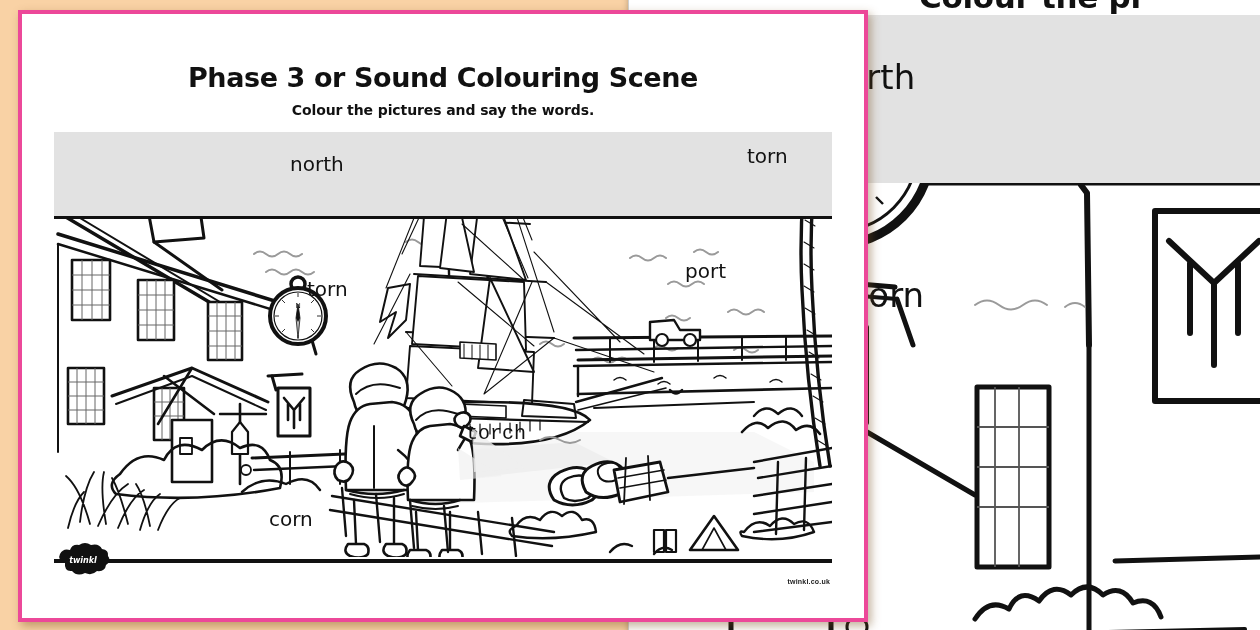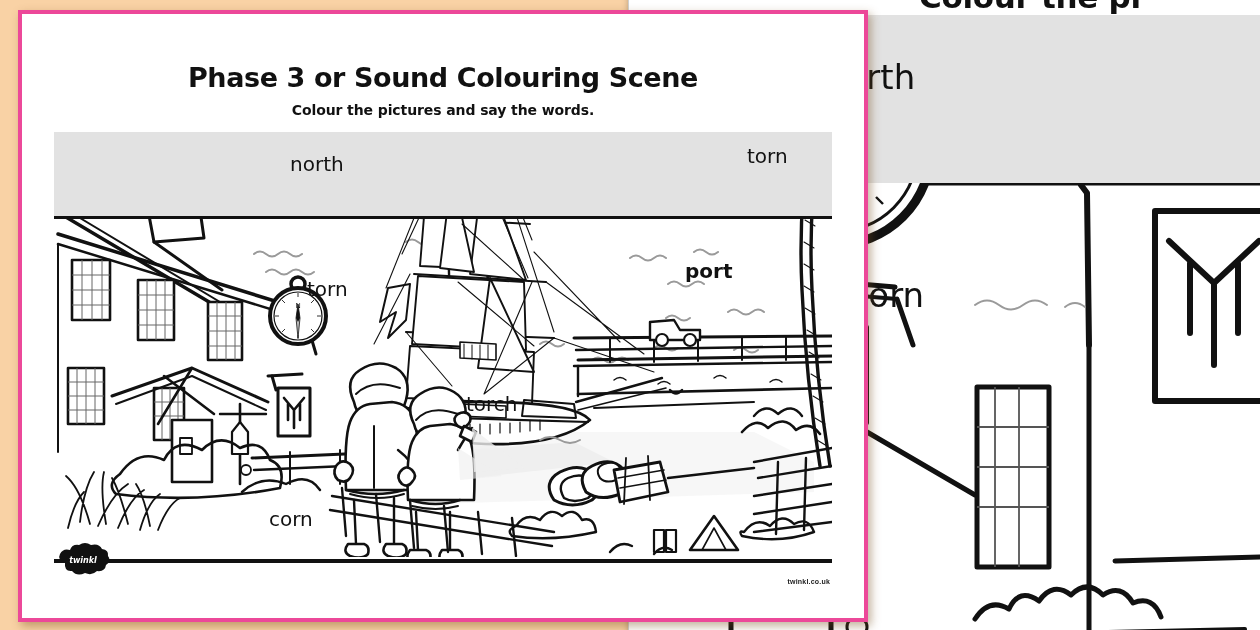--- a/index.html
+++ b/index.html
@@ -452,22 +452,22 @@
           <path d="M690 400 q12 -16 26 -6 q12 -14 24 -2 q14 -8 20 8 q-34 12 -72 4 q-4 -6 2 -4z"></path>
           <path d="M556 420 q10 -12 22 -6 M600 422 q8 -10 18 -4"></path>
         </g>
 
       </svg>
 
       
       <div class="word" style="left:236px;top:20px;">north</div>
       <div class="word" style="left:693px;top:12px;">torn</div>
       <div class="word" style="left:253px;top:145px;">torn</div>
-      <div class="word" style="left:631px;top:127px;font-weight:bold;">port</div>
-      <div class="word" style="left:412px;top:260px;">torch</div>
+      <div class="word" style="left:631px;top:127px;">port</div>
+      <div class="word" style="left:412px;top:290px;font-family:Liberation Mono, monospace;">torch</div>
       <div class="word" style="left:187px;top:375px;margin-left:28px;">corn</div>
     </div>
 
     <div class="baseline"></div>
 
     <div class="logo">
       <svg width="56" height="30" viewBox="0 0 56 30">
         <path d="M10 16 q-8 -2 -5 -8 q3 -6 10 -4 q2 -6 9 -5 q6 -4 12 0 q8 -2 11 4 q7 1 6 7 q4 5 -2 9 q-1 7 -9 6 q-5 5 -12 2 q-8 4 -13 -2 q-8 1 -7 -9 z" fill="#111"></path>
         <text x="28" y="17" text-anchor="middle" font-size="8" font-style="italic" font-weight="bold" font-family="DejaVu Sans, sans-serif" fill="#fff">twinkl</text>
       </svg>

